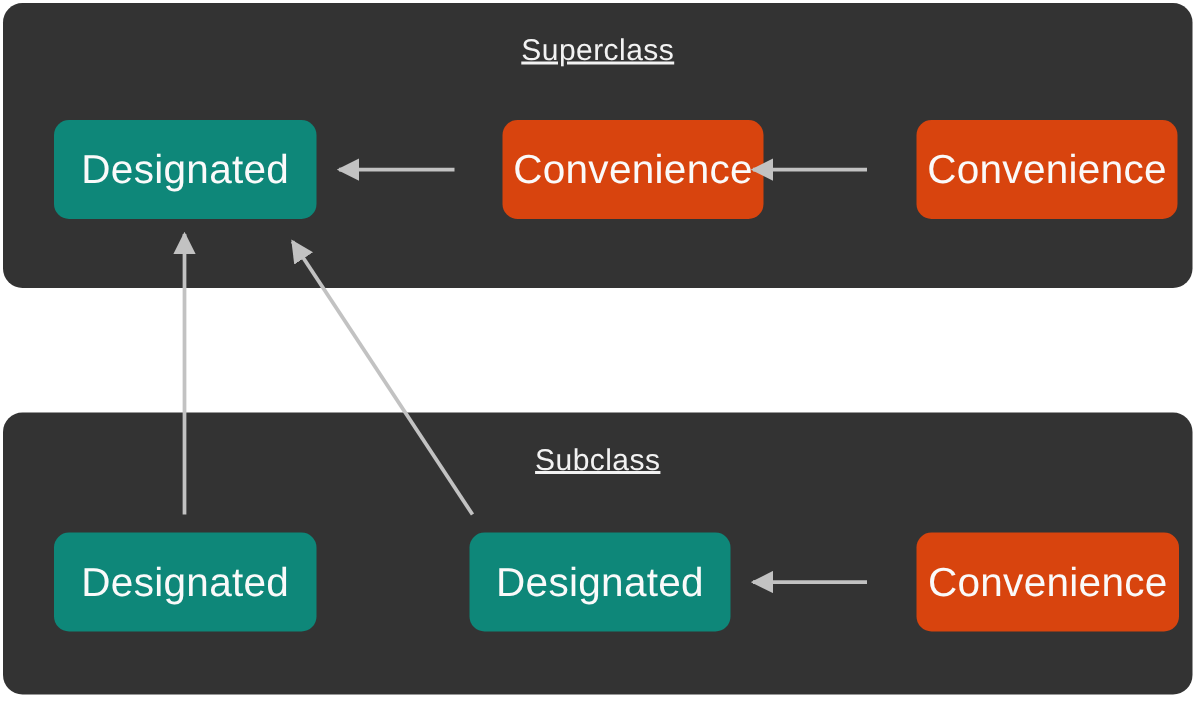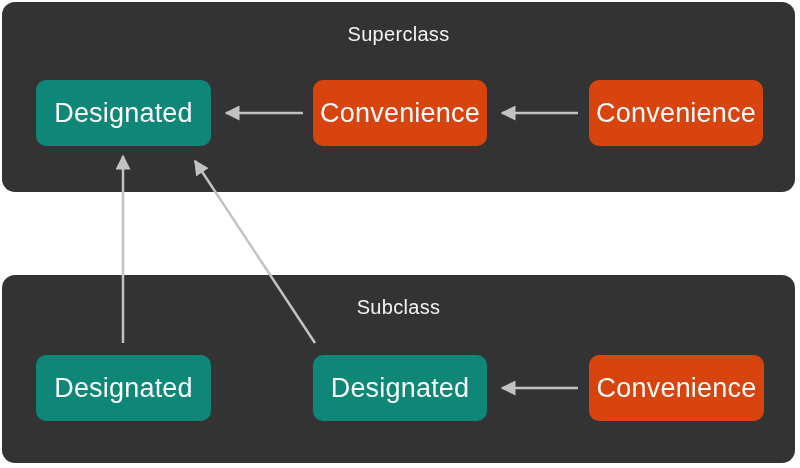--- a/index.html
+++ b/index.html
@@ -26,35 +26,36 @@
   .panel.subclass   { top: 275px; height: 188px; }
   .panel-title {
     position: absolute;
     left: 0;
     top: 21px;
     width: 100%;
     text-align: center;
     color: #f2f2f2;
     font-size: 20px;
     letter-spacing: 0.3px;
+    text-decoration: underline;
   }
   .node {
     position: absolute;
     height: 66px;
     border-radius: 10px;
     display: flex;
     align-items: center;
     justify-content: center;
     color: #fafafa;
     font-size: 27px;
     letter-spacing: 0.2px;
     box-sizing: border-box;
   }
   .node.designated  { background: #0e8779; }
-  .node.convenience { background: #d8440e; }
+  .node.convenience { background: #d8440e; margin-left: 22px; }
 
   .sc-designated  { left: 36px;  top: 80px;  width: 175px; }
   .sc-conv-1      { left: 313px; top: 80px;  width: 174px; }
   .sc-conv-2      { left: 589px; top: 80px;  width: 174px; }
   .sub-des-1      { left: 36px;  top: 355px; width: 175px; }
   .sub-des-2      { left: 313px; top: 355px; width: 174px; }
   .sub-conv       { left: 589px; top: 355px; width: 175px; }
 
   svg.arrows {
     position: absolute;

